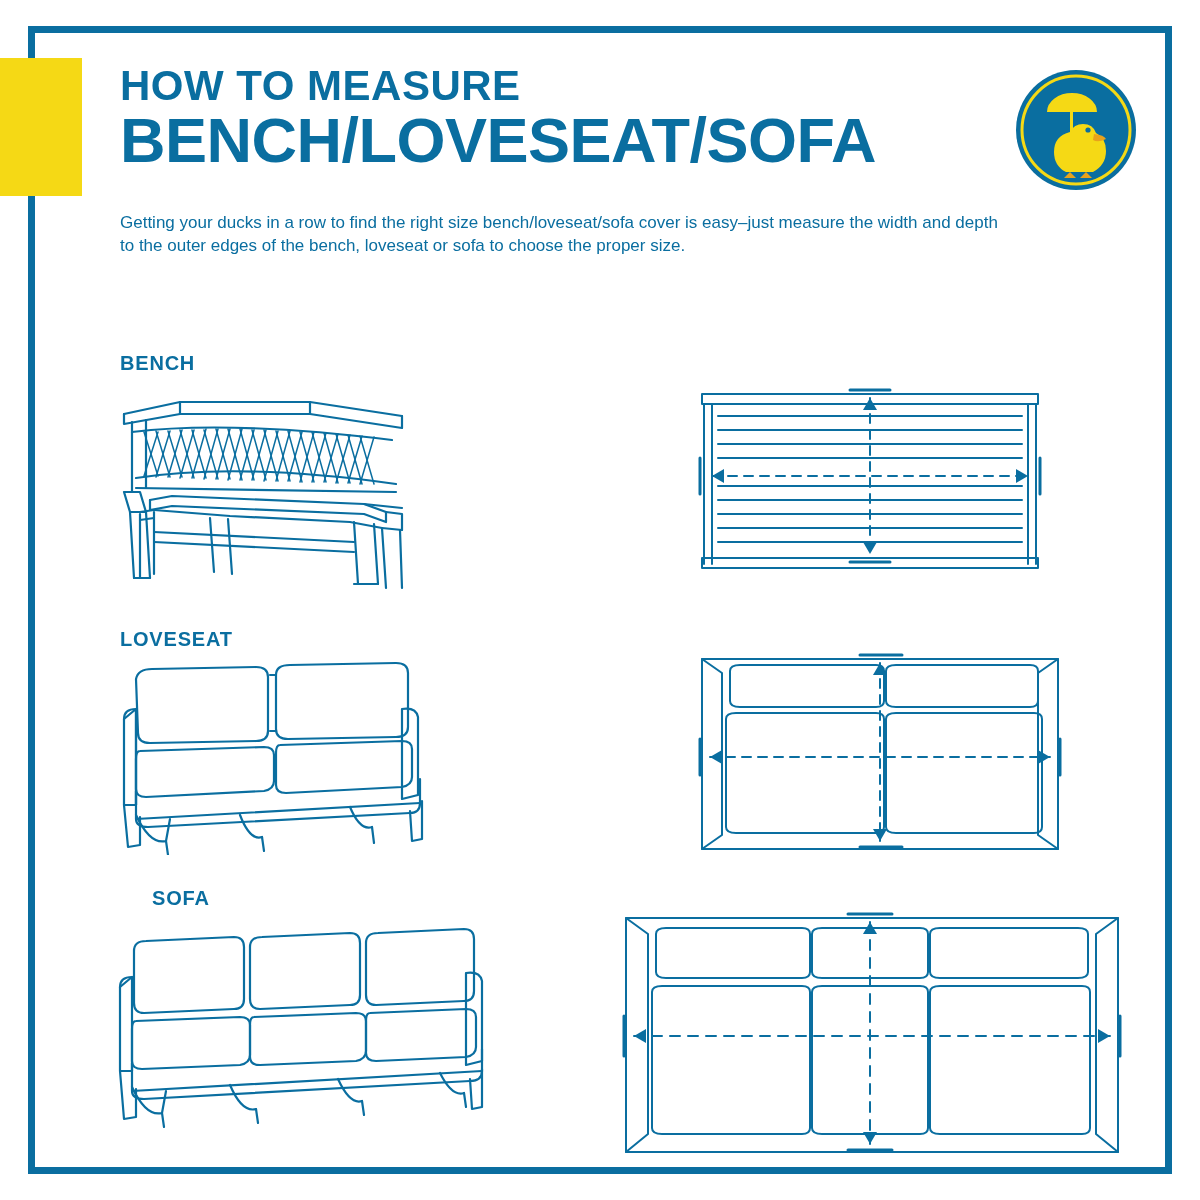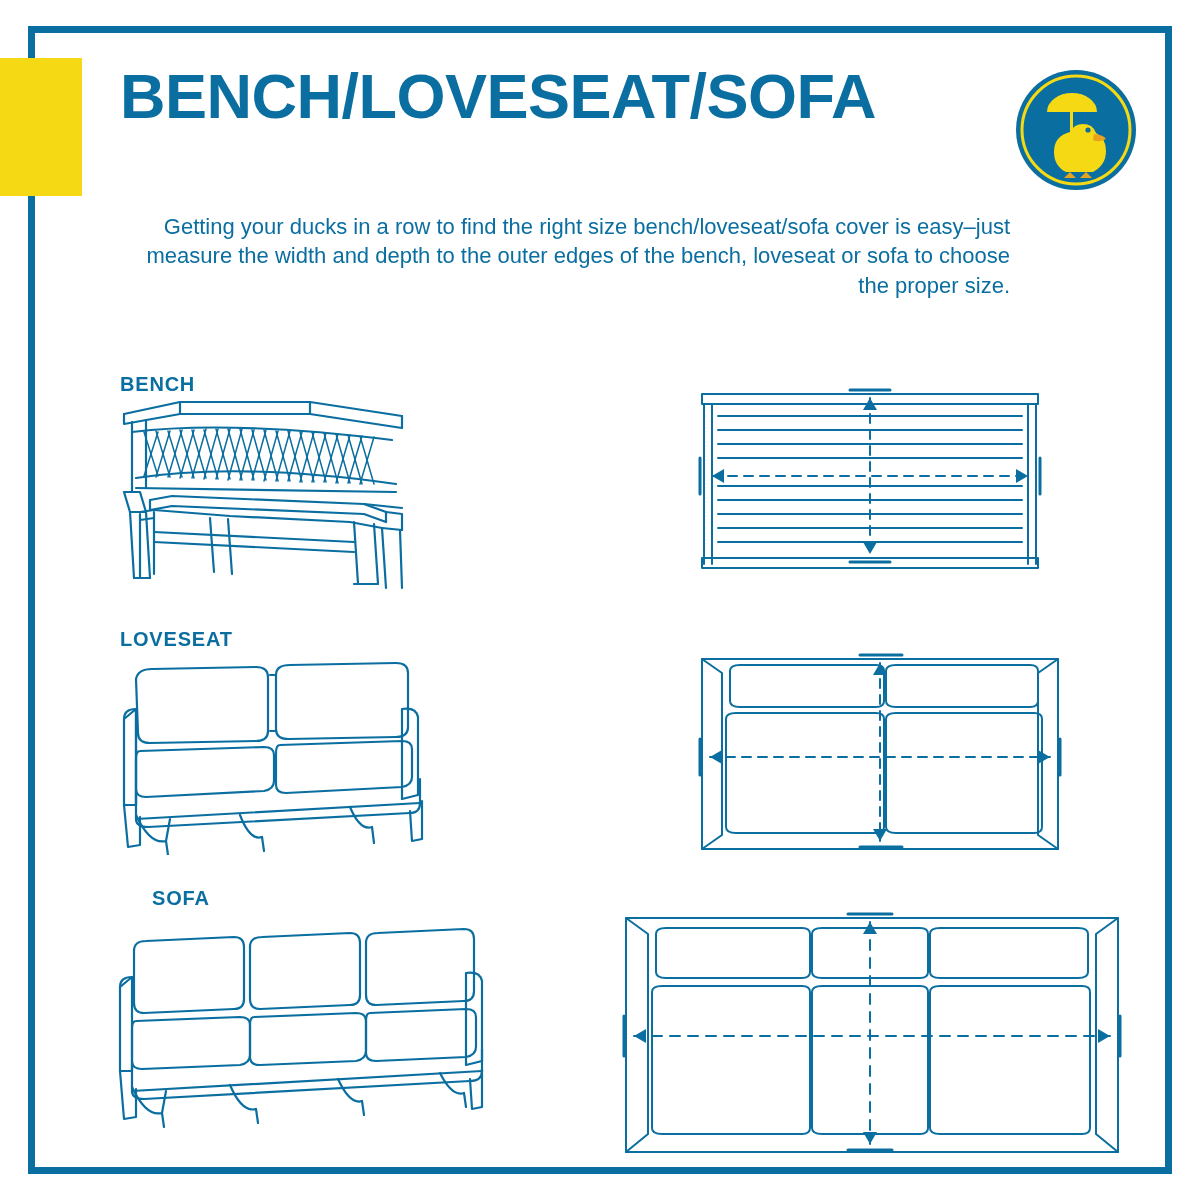--- a/index.html
+++ b/index.html
@@ -74,39 +74,38 @@
     letter-spacing: -0.5px;
     line-height: 1.02;
     margin: 0;
   }
   .intro {
     position: absolute;
     left: 120px;
     top: 212px;
     width: 890px;
     color: #0a6ea0;
-    font-size: 22px;
+    font-size: 17px;
     line-height: 1.34;
-    text-align: right;
   }
   .logo {
     position: absolute;
     right: 62px;
     top: 68px;
     width: 124px;
     height: 124px;
   }
   .section-label {
     position: absolute;
     color: #0a6ea0;
     font-size: 20px;
     font-weight: bold;
     letter-spacing: 0.8px;
   }
-  .lbl-bench   { left: 120px; top: 352px; margin-top: 21px; }
+  .lbl-bench   { left: 120px; top: 352px; }
   .lbl-love    { left: 120px; top: 628px; }
   .lbl-sofa    { left: 120px; top: 887px; margin-left: 32px; }
 
   .art {
     position: absolute;
   }
   .art svg { display: block; }
 
   .bench-persp { left: 110px; top: 392px; }
   .bench-plan  { left: 690px; top: 382px; }
@@ -121,20 +120,21 @@
 <div class="page">
 
   <div class="rule-top"></div>
   <div class="rule-bottom"></div>
   <div class="rule-left"></div>
   <div class="rule-right"></div>
 
   <div class="yellow-block"></div>
 
   <div class="header">
+    <div class="title-line1">HOW TO MEASURE</div>
     <div class="title-line2">BENCH/LOVESEAT/SOFA</div>
   </div>
 
   <div class="intro">Getting your ducks in a row to find the right size bench/loveseat/sofa cover is easy–just measure the width and depth to the outer edges of the bench, loveseat or sofa to choose the proper size.</div>
 
   <div class="logo">
     <svg width="124" height="124" viewBox="0 0 124 124">
       <circle cx="62" cy="62" r="60" fill="#0a6ea0"></circle>
       <circle cx="62" cy="62" r="54" fill="none" stroke="#f5d915" stroke-width="3"></circle>
 

